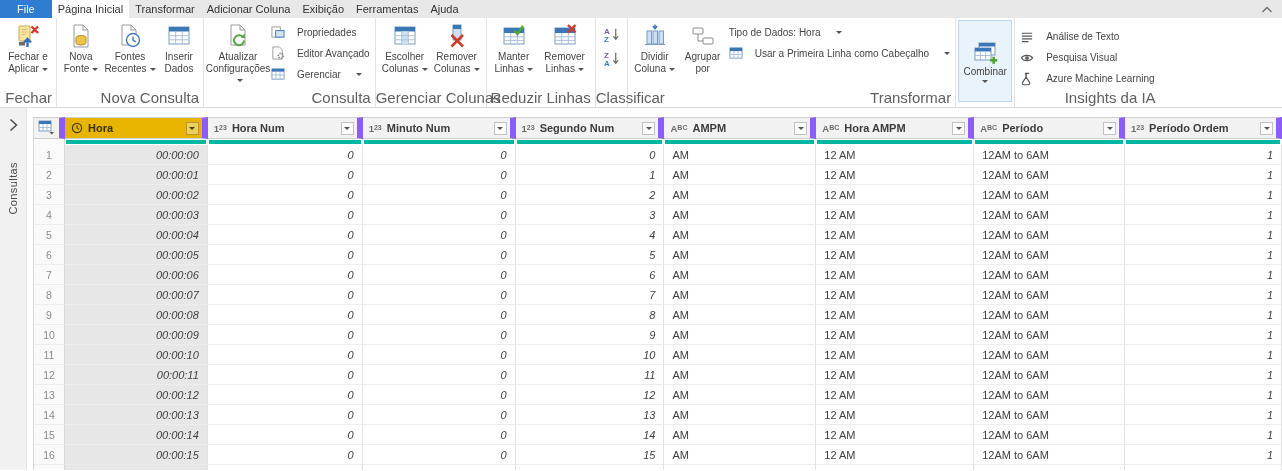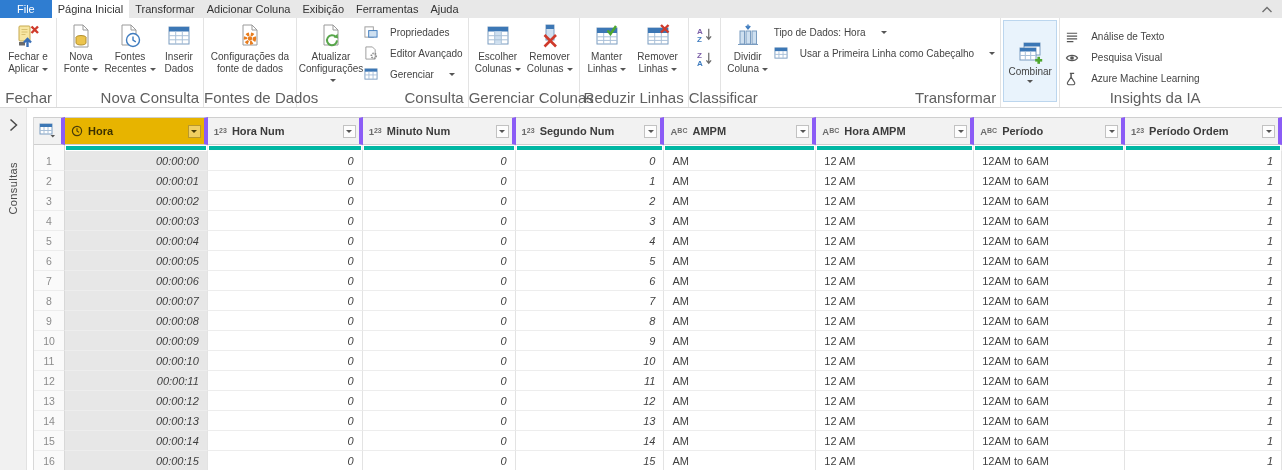--- a/index.html
+++ b/index.html
@@ -36,21 +36,21 @@
 
   
   .workspace{display:flex;height:362px;overflow:hidden;background:#fff}
   .sidebar{width:27px;flex:none;background:#f1f1f1;border-right:1px solid #e2e2e2;display:flex;flex-direction:column;align-items:center}
   .expand-btn{margin-top:10px;cursor:default}
   .vlabel{margin-top:26px;writing-mode:vertical-rl;transform:rotate(180deg);font-size:11px;color:#4a4a4a;letter-spacing:.4px}
   .grid{margin:9px 0 0 6px;overflow:hidden;height:353px}
 
   table.pq{border-collapse:separate;border-spacing:0;table-layout:fixed;border-left:1px solid #d8d8d8;font-size:11px}
   .pq th,.pq td{box-sizing:border-box;overflow:hidden;white-space:nowrap}
-  .pq .hr th{height:28px;background:#f2f2f2;border-top:1px solid #cfcfcf;border-right:4px solid #8b5cf6;border-bottom:1px solid #cfcfcf;font-weight:bold;color:#3c3c3c;text-align:left;padding:0 3px 0 6px;vertical-align:middle}
+  .pq .hr th{height:22px;background:#f2f2f2;border-top:1px solid #cfcfcf;border-right:6px solid #8b5cf6;border-bottom:1px solid #cfcfcf;font-weight:bold;color:#3c3c3c;text-align:left;padding:0 3px 0 6px;vertical-align:middle}
   .pq .hr th.corner{padding:0;text-align:center}
   .hflex{display:flex;align-items:center;height:100%}
   .hname{flex:none;margin-right:4px}
   .ticon{flex:none;color:#6b6b6b;font-weight:bold;font-size:9.5px;margin-right:5px;display:inline-flex;align-items:center}
   .ticon sup{font-size:7px;vertical-align:super;line-height:0}
   .ticon sub{font-size:7px;vertical-align:sub;line-height:0}
   .dd{margin-left:auto;flex:none;width:13px;height:13px;background:#fdfdfd;border:1px solid #c2c2c2;display:inline-flex;align-items:center;justify-content:center}
   .dd .caret{margin:0;border-top-color:#555}
   .pq .hr th.sel{background:#e7b400;color:#3a3000}
   .pq .hr th.sel .ticon{color:#4a3d08}
@@ -127,34 +127,20 @@
               <rect x="3" y="4" width="20" height="17" fill="#fff" stroke="#7a9cc0"></rect>
               <rect x="3" y="4" width="20" height="4.5" fill="#3c77b5"></rect>
               <path d="M9.7 8.5 V21 M16.3 8.5 V21 M3 12.7 H23 M3 16.8 H23" stroke="#a9c0d8" fill="none"></path>
             </svg>
           <span>Inserir Dados</span>
         </div>
       </div>
       <div class="glabel">Nova Consulta</div>
     </div>
 
-    <div class="rgroup">
-      <div class="gbody">
-        <div class="bigbtn" style="width:86px">
-          <svg class="bicon" viewBox="0 0 26 26">
-              <path d="M6 2 h9 l5 5 v15 H6 z" fill="#fff" stroke="#9a9a9a"></path>
-              <path d="M15 2 v5 h5" fill="none" stroke="#9a9a9a"></path>
-              <circle cx="13" cy="15.5" r="4.5" fill="none" stroke="#e87d1e" stroke-width="3.4" stroke-dasharray="2.6 1.7"></circle>
-              <circle cx="13" cy="15.5" r="2.2" fill="#e87d1e"></circle>
-            </svg>
-          <span>Configurações da fonte de dados</span>
-        </div>
-      </div>
-      <div class="glabel">Fontes de Dados</div>
-    </div>
 
 
     <div class="rgroup">
       <div class="gbody">
         <div class="bigbtn" style="width:62px">
           <svg class="bicon" viewBox="0 0 26 26">
               <path d="M6 2 h9 l5 5 v15 H6 z" fill="#fff" stroke="#9a9a9a"></path>
               <path d="M15 2 v5 h5" fill="none" stroke="#9a9a9a"></path>
               <path d="M17.8 14 a5 5 0 1 0 1.2 3.4" fill="none" stroke="#57a64a" stroke-width="2"></path>
               <path d="M19.6 10.8 l.5 4.6 -4.4 -1.1 z" fill="#57a64a"></path>
@@ -262,20 +248,28 @@
         <div class="bigbtn" style="width:48px">
           <svg class="bicon" viewBox="0 0 26 26">
               <path d="M13 1.5 v3 M10.8 3 l2.2 2.8 2.2 -2.8" stroke="#3f7cbf" stroke-width="1.5" fill="none"></path>
               <rect x="5" y="8" width="4.5" height="13" fill="#cfe0f0" stroke="#7a9cc0"></rect>
               <rect x="11" y="8" width="4.5" height="13" fill="#cfe0f0" stroke="#7a9cc0"></rect>
               <rect x="17" y="8" width="4.5" height="13" fill="#cfe0f0" stroke="#7a9cc0"></rect>
               <path d="M3 21.5 h20" stroke="#7a9cc0"></path>
             </svg>
           <span><span>Dividir Coluna</span><i class="caret"></i></span>
         </div>
+        <div class="bigbtn" style="width:48px">
+          <svg class="bicon" viewBox="0 0 26 26">
+              <rect x="3" y="5" width="10" height="6" rx="1" fill="#fff" stroke="#8a8a8a"></rect>
+              <rect x="13" y="15" width="10" height="6" rx="1" fill="#fff" stroke="#8a8a8a"></rect>
+              <path d="M8 11 v7 h5" fill="none" stroke="#8a8a8a"></path>
+            </svg>
+          <span>Agrupar por</span>
+        </div>
         <div class="scol">
           <div class="srow">
             <span>Tipo de Dados: Hora</span>
               <i class="caret"></i>
           </div>
           <div class="srow">
             <svg class="sicon" viewBox="0 0 15 15">
                 <rect x="1" y="2" width="13" height="11" fill="#fff" stroke="#7a9cc0"></rect>
                 <rect x="1" y="2" width="13" height="3.5" fill="#3c77b5"></rect>
                 <path d="M5.3 5.5 V13 M9.7 5.5 V13 M1 9 H14" stroke="#a9c0d8"></path>

